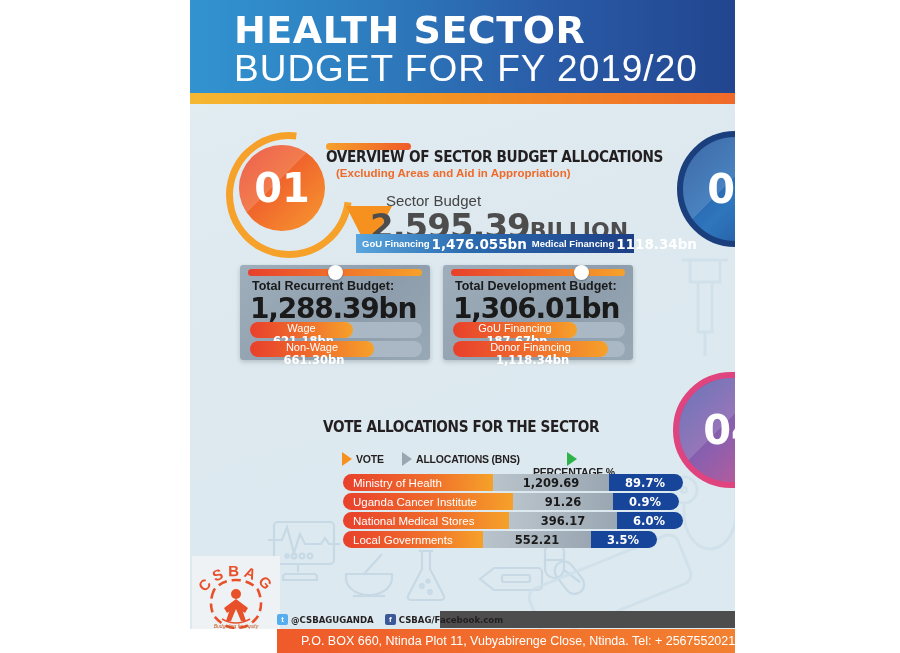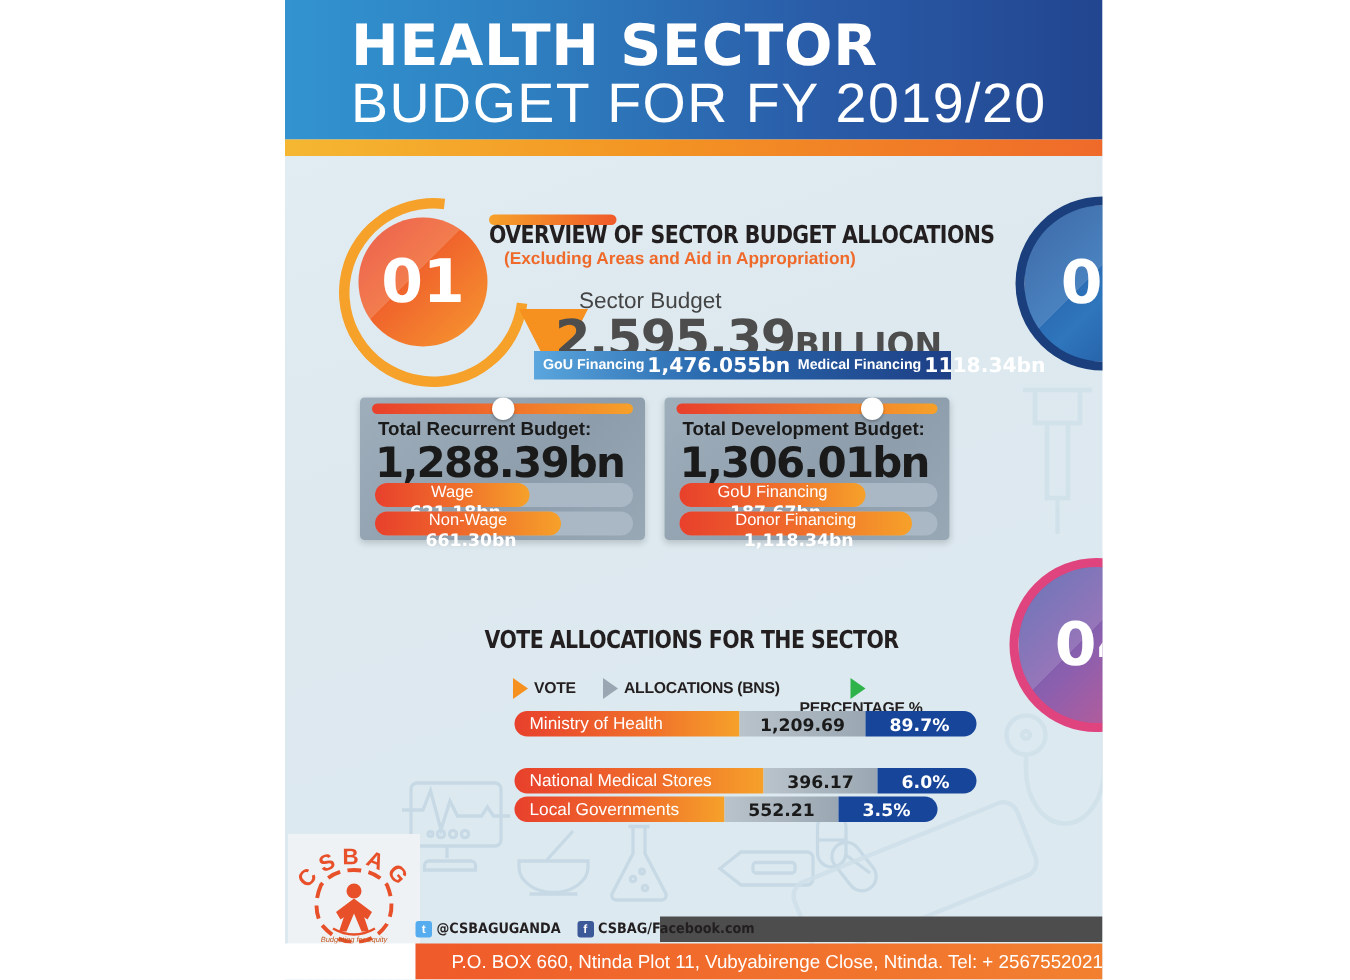--- a/index.html
+++ b/index.html
@@ -101,21 +101,21 @@
   
   .lg{position:absolute;display:flex;align-items:center;white-space:nowrap;}
   .lgt{width:0;height:0;border-top:7px solid transparent;border-bottom:7px solid transparent;margin-right:4px;}
   .lgl{font-size:10.5px;font-weight:bold;color:#231f20;letter-spacing:-.2px;}
 
   .vrow{position:absolute;height:17px;display:flex;align-items:stretch;}
   .v-name{border-radius:9px 0 0 9px;display:flex;align-items:center;padding:0 8px 0 10px;
           background:linear-gradient(90deg,#e8402c 0%,#f0702b 60%,#f6a12a 100%);
           font-size:11.5px;color:#fff;white-space:nowrap;}
   .v-alloc{background:linear-gradient(90deg,#b9c3cb,#9aa7b2);display:flex;align-items:center;
-           padding:0 8px;font-size:11.5px;font-weight:bold;color:#1a1a1a;white-space:nowrap;
+           padding:0 24px;font-size:11.5px;font-weight:bold;color:#1a1a1a;white-space:nowrap;
            font-family:"DejaVu Sans",sans-serif;}
   .v-pct{background:#17459a;border-radius:0 9px 9px 0;display:flex;align-items:center;padding:0 10px 0 8px;
          font-size:11.5px;font-weight:bold;color:#fff;white-space:nowrap;font-family:"DejaVu Sans",sans-serif;}
 
   
   #logo{position:absolute;left:2px;top:556px;width:88px;height:94px;background:#eef2f4;}
   .logo-tag{position:absolute;left:0;bottom:2px;width:88px;text-align:center;font-size:5.2px;
             font-weight:bold;color:#6b2f22;letter-spacing:.1px;}
 
   
@@ -278,20 +278,25 @@
   <div class="lg" style="left:343px;top:452px;flex-direction:column;">
     <i class="lgt" style="border-left:10px solid #2eb34a;"></i>
     <span class="lgl">PERCENTAGE %</span>
   </div>
 
   <div class="vrow" style="left:153px;top:474px;">
     <div class="v-name" style="width:132px;">Ministry of Health</div>
     <div class="v-alloc" style="width:68px;justify-content:center;">1,209.69</div>
     <div class="v-pct" style="width:56px;justify-content:center;">89.7%</div>
   </div>
+  <div class="vrow" style="left:153px;top:493px;">
+    <div class="v-name" style="width:152px;">Uganda Cancer Institute</div>
+    <div class="v-alloc" style="width:52px;justify-content:center;">91.26</div>
+    <div class="v-pct" style="width:48px;justify-content:center;">0.9%</div>
+  </div>
   <div class="vrow" style="left:153px;top:512px;">
     <div class="v-name" style="width:148px;">National Medical Stores</div>
     <div class="v-alloc" style="width:60px;justify-content:center;">396.17</div>
     <div class="v-pct" style="width:48px;justify-content:center;">6.0%</div>
   </div>
   <div class="vrow" style="left:153px;top:531px;">
     <div class="v-name" style="width:122px;">Local Governments</div>
     <div class="v-alloc" style="width:60px;justify-content:center;">552.21</div>
     <div class="v-pct" style="width:48px;justify-content:center;">3.5%</div>
   </div>

